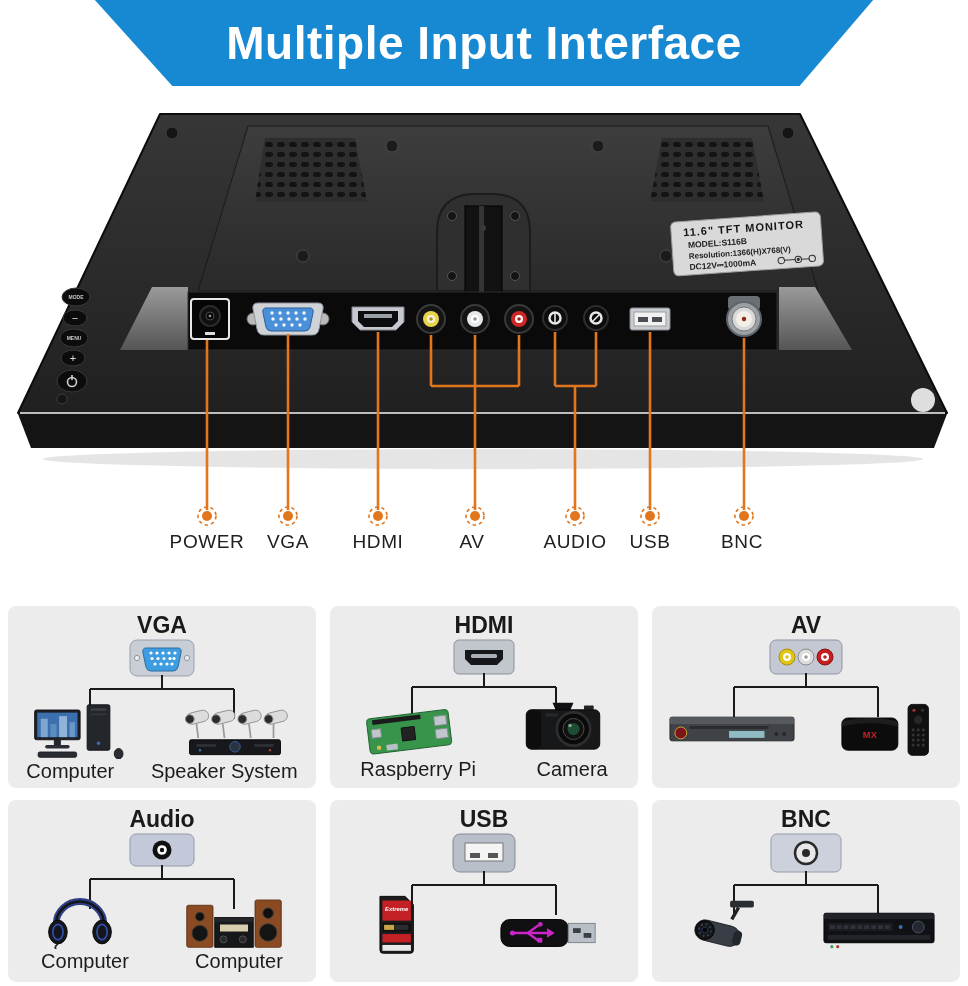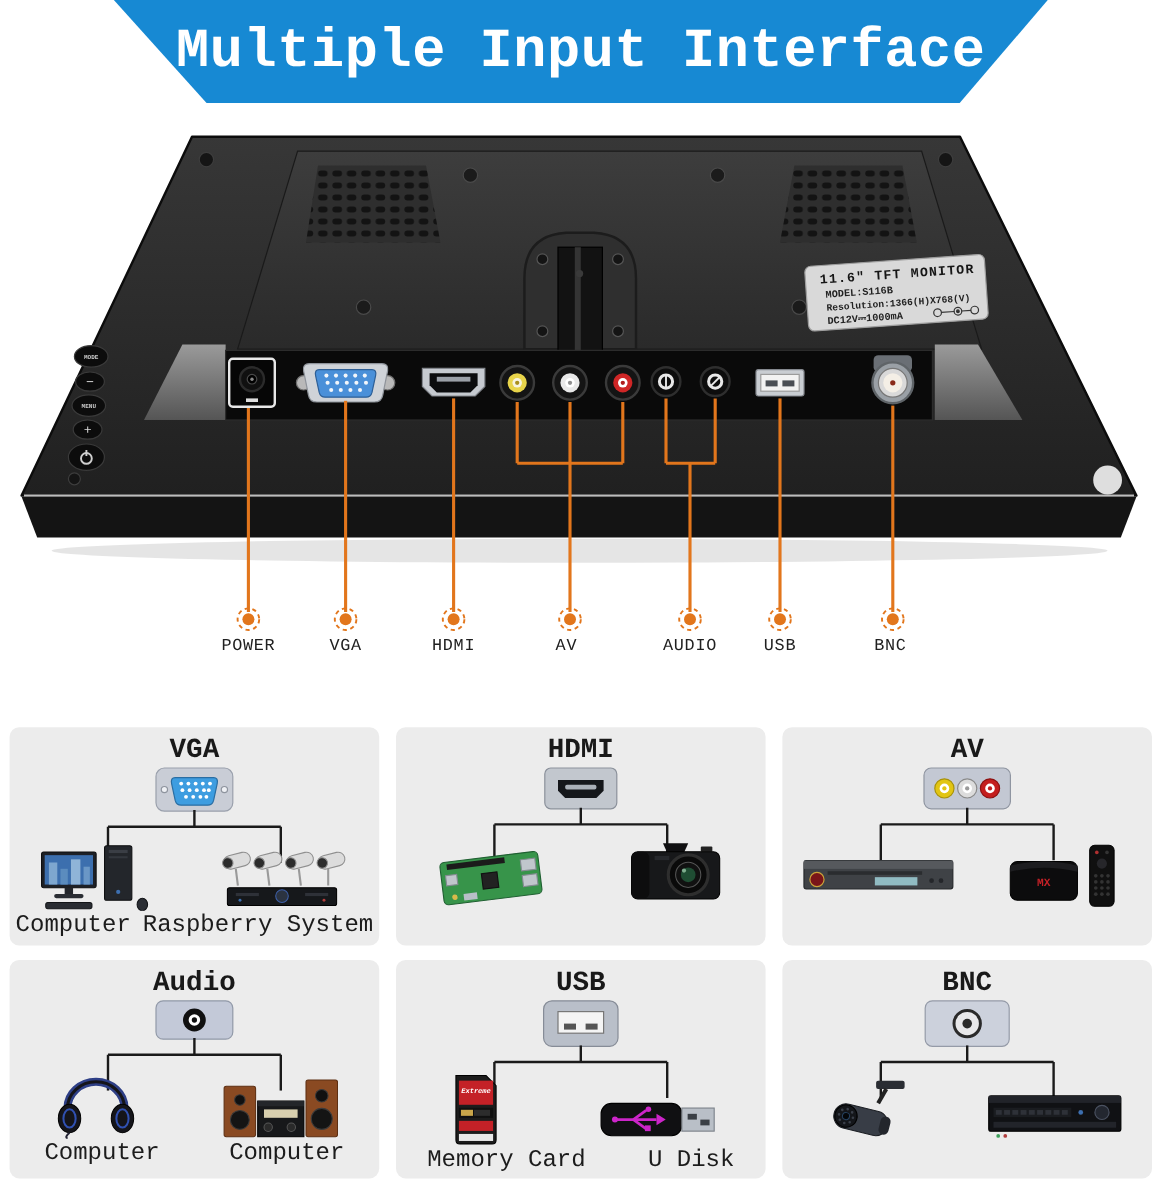--- a/index.html
+++ b/index.html
@@ -1,32 +1,32 @@
 <!DOCTYPE html>
 <html><head>
 <meta charset="utf-8">
 <style>
   html,body{margin:0;padding:0;background:#ffffff;}
   body{width:968px;height:986px;overflow:hidden;position:relative;
        font-family:"Liberation Sans",sans-serif;-webkit-font-smoothing:antialiased;}
-  .stage{position:absolute;inset:0;background:#ffffff;font-family:Liberation Mono, monospace;}
+  .stage{position:absolute;inset:0;background:#ffffff;}
 
   
   .banner{position:absolute;top:0;left:0;width:968px;height:86px;
           background:#1789d3;
           clip-path:polygon(9.8% 0,90.2% 0,82.6% 100%,17.8% 100%);
           display:flex;align-items:center;justify-content:center;}
   .banner span{color:#ffffff;font-size:46px;font-weight:800;letter-spacing:.5px;}
 
   
   .monitor-svg{position:absolute;top:0;left:0;}
 
   
   .port-label{position:absolute;top:531px;transform:translateX(-50%);
-              font-size:14px;color:#202020;letter-spacing:.6px;white-space:nowrap;}
+              font-size:19px;color:#202020;letter-spacing:.6px;white-space:nowrap;}
 
   
   .panels{position:absolute;top:606px;left:8px;width:952px;
           display:grid;grid-template-columns:repeat(3,1fr);gap:12px 14px;}
   .panel{height:182px;background:#ececec;border-radius:8px;
          display:flex;flex-direction:column;align-items:center;overflow:hidden;}
   .panel-title{margin-top:7px;font-size:23px;font-weight:700;color:#191919;line-height:25px;}
   .port-icon{margin-top:1px;flex:0 0 auto;}
   .tree{display:block;margin:-2px 0;}
   .devices{width:100%;height:56px;margin-top:-14px;display:flex;
@@ -325,21 +325,21 @@
           <rect x="8" y="42" width="104" height="17" rx="2" fill="#16181b" stroke="#000"></rect>
           <circle cx="60" cy="50" r="6" fill="#2b3340" stroke="#3d5fa8"></circle>
           <rect x="16" y="47" width="22" height="3" fill="#2e3138"></rect>
             <rect x="82" y="47" width="22" height="3" fill="#2e3138"></rect>
           <circle cx="20" cy="54" r="1.4" fill="#3d6fb0"></circle>
             <circle cx="100" cy="54" r="1.4" fill="#b03d3d"></circle>
         </svg>
       </div>
       <div class="dev-labels">
         <span>Computer</span>
-        <span>Raspberry System</span>
+        <span>Speaker System</span>
       </div>
     </div>
 
     <div class="panel">
       <div class="panel-title">HDMI</div>
       <svg class="port-icon" width="62" height="36" viewBox="0 0 62 36">
         <rect x="1" y="1" width="60" height="34" rx="5" fill="#c2c7ce" stroke="#8b919b"></rect>
         <path d="M12,11 h38 v9 l-6,6 h-26 l-6,-6 z" fill="#15171b"></path>
         <rect x="18" y="15" width="26" height="4" rx="1.5" fill="#aab0b8"></rect>
       </svg>
@@ -363,20 +363,24 @@
           <polygon points="34,2 58,2 54,11 38,11" fill="#101012"></polygon>
           <rect x="70" y="5" width="11" height="5" rx="1" fill="#222"></rect>
           <rect x="4" y="10" width="84" height="45" rx="6" fill="#17181a" stroke="#000"></rect>
           <rect x="4" y="10" width="17" height="45" rx="6" fill="#0d0d0e"></rect>
           <circle cx="58" cy="32" r="19" fill="#0a0a0a" stroke="#2e2e2e" stroke-width="3"></circle>
           <circle cx="58" cy="32" r="12" fill="#111" stroke="#555"></circle>
           <circle cx="58" cy="32" r="7" fill="#1f4d33"></circle>
           <circle cx="54" cy="28" r="2" fill="#7fae8f"></circle>
           <rect x="26" y="14" width="14" height="4" fill="#26282c"></rect>
         </svg>
+      </div>
+      <div class="dev-labels">
+        <span>Raspberry Pi</span>
+        <span>Camera</span>
       </div>
     </div>
 
     <div class="panel">
       <div class="panel-title">AV</div>
       <svg class="port-icon" width="74" height="36" viewBox="0 0 74 36">
         <rect x="1" y="1" width="72" height="34" rx="6" fill="#c3c8d3" stroke="#8f95a1"></rect>
         <circle cx="18" cy="18" r="8" fill="#e2c513" stroke="#a8920c"></circle>
           <circle cx="18" cy="18" r="4" fill="#fff"></circle>
           <circle cx="18" cy="18" r="1.8" fill="#e2c513"></circle>
@@ -498,24 +502,20 @@
           </g>
           <circle cx="14" cy="22" r="2.6" fill="#cc25c9"></circle>
           <circle cx="43" cy="13" r="2.4" fill="#cc25c9"></circle>
           <rect x="40" y="27" width="5" height="5" fill="#cc25c9"></rect>
           <polygon points="50,17 58,22 50,27" fill="#cc25c9"></polygon>
           <rect x="72" y="12" width="28" height="20" fill="#b9bfc7" stroke="#7e848c"></rect>
           <rect x="77" y="17" width="8" height="5" fill="#3a3f45"></rect>
           <rect x="88" y="22" width="8" height="5" fill="#3a3f45"></rect>
         </svg>
       </div>
-      <div class="dev-labels">
-        <span>Memory Card</span>
-        <span>U Disk</span>
-      </div>
     </div>
 
     <div class="panel">
       <div class="panel-title">BNC</div>
       <svg class="port-icon" width="72" height="40" viewBox="0 0 72 40">
         <rect x="1" y="1" width="70" height="38" rx="6" fill="#ccd1dc" stroke="#959ba8"></rect>
         <circle cx="36" cy="20" r="11" fill="#e8e8ea" stroke="#2a2a2a" stroke-width="2.5"></circle>
         <circle cx="36" cy="20" r="4" fill="#2a2a2a"></circle>
       </svg>
       <svg class="tree" width="170" height="44" viewBox="0 0 170 44">

